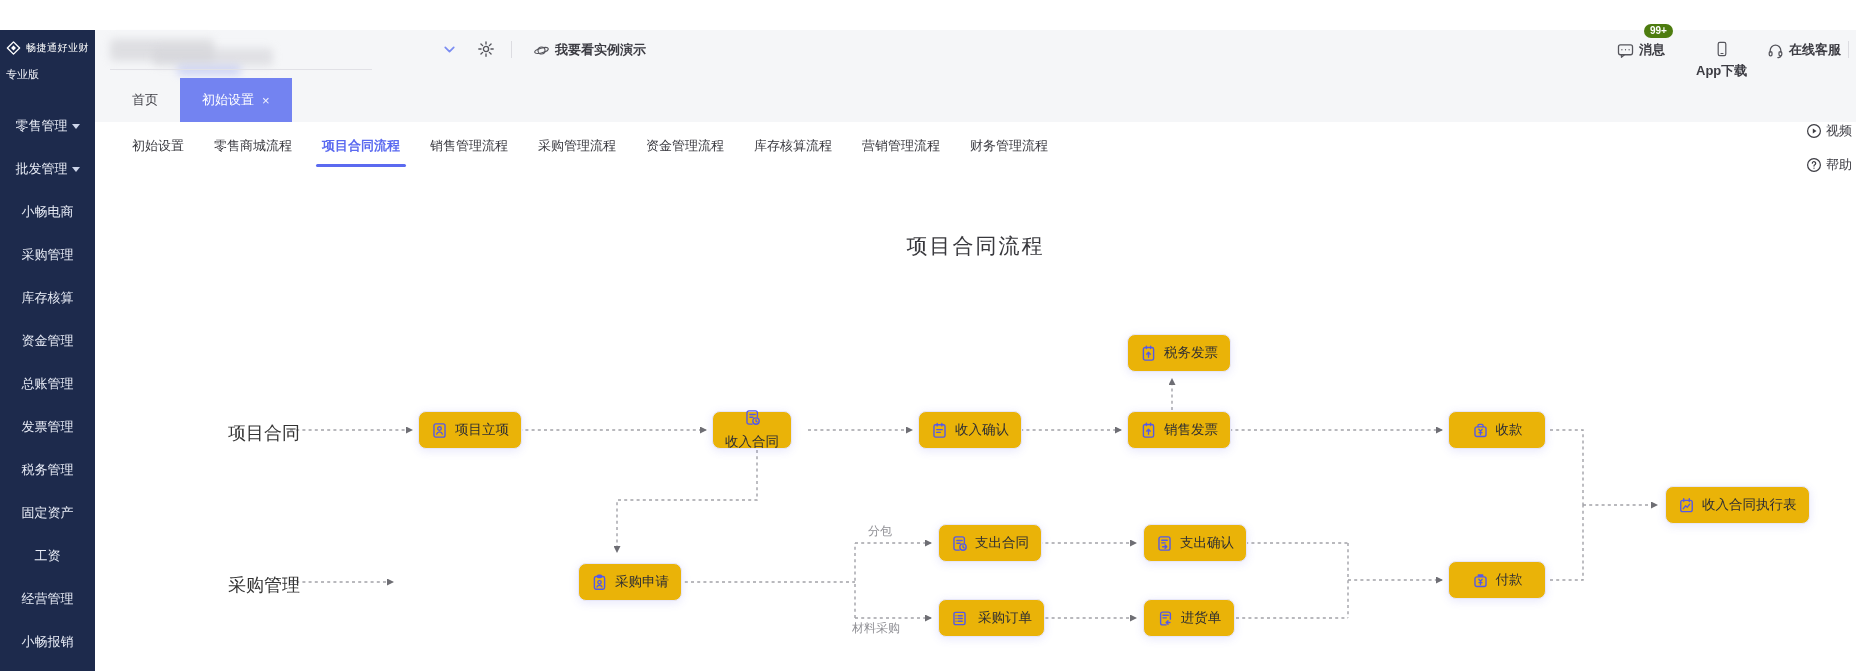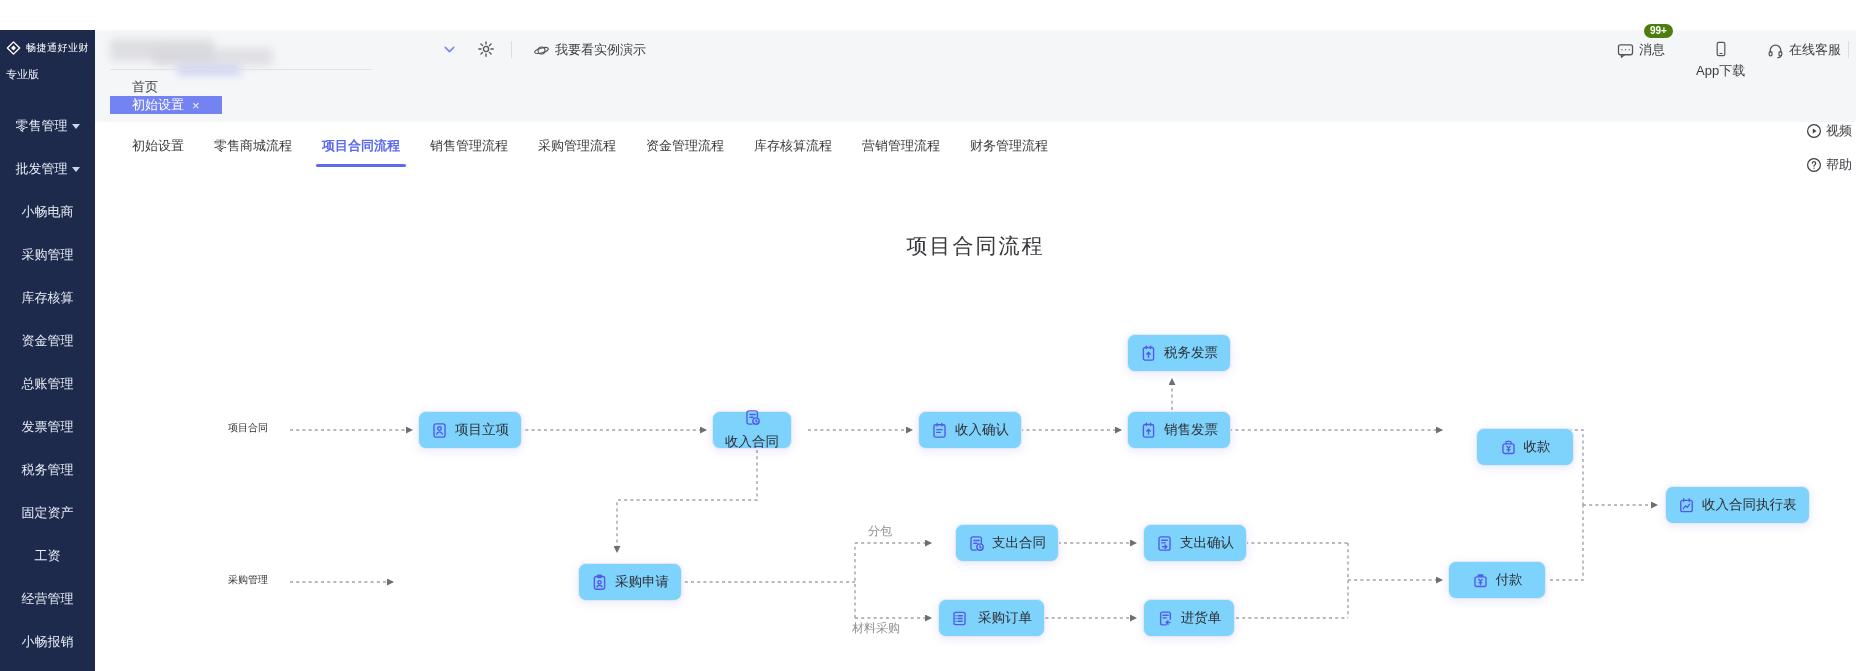--- a/index.html
+++ b/index.html
@@ -17,27 +17,27 @@
                color:#e8ecf6; font-size:13px; cursor:pointer; }
   .caret { width:0; height:0; border-left:4px solid transparent; border-right:4px solid transparent;
            border-top:5px solid #cdd5ea; margin-top:2px; }
 
   
   .headerband { position:absolute; left:95px; right:0; top:30px; height:92px; background:#f5f6f8; z-index:4; }
   .topbar { position:absolute; left:0; right:0; top:0; height:40px; }
   .blur-blob { position:absolute; border-radius:4px; filter:blur(4px); }
   .acct-line { position:absolute; left:15px; top:39px; width:262px; height:1px; background:#e1e1e6; }
   .tb-icon { color:#55555c; }
-  .tb-item { position:absolute; display:flex; align-items:center; gap:5px; font-size:13px; color:#3c3c43; cursor:pointer; }
+  .tb-item { position:absolute; display:flex; align-items:center; gap:5px; font-size:13px; color:#3c3c43; cursor:pointer;font-weight:bold; }
   .v-div { position:absolute; top:11px; width:1px; height:17px; background:#dcdce1; }
   .badge { position:absolute; background:#4d7c0f; color:#fff; font-size:10px; line-height:14px;
            padding:0 6px; border-radius:8px; font-weight:bold; }
 
   
-  .tabs { position:absolute; left:0; bottom:0; height:44px; display:flex; align-items:stretch; padding-left:15px;flex-direction:column; }
+  .tabs { position:absolute; left:0; bottom:0; height:44px; display:flex; align-items:stretch; padding-left:15px; }
   .tab { display:flex; align-items:center; gap:8px; padding:0 22px; font-size:13px; color:#3f3f46; cursor:pointer; }
   .tab.active { background:#7383f1; color:#fff; }
   .tab .close { font-size:13px; opacity:.9; cursor:pointer; }
 
   
   .content { position:absolute; left:95px; right:0; top:122px; bottom:0; background:#fff; z-index:3; }
   .subtabs { position:relative; height:48px; display:flex; align-items:center; gap:26px; padding-left:35px; }
   .subtab { position:relative; font-size:13px; color:#3a3a40; cursor:pointer; padding:14px 2px; }
   .subtab.active { color:#5b6af0; font-weight:bold; }
   .subtab.active::after { content:""; position:absolute; left:-4px; right:-4px; bottom:2px; height:3px;
@@ -47,25 +47,25 @@
   .help-item { display:flex; align-items:center; gap:4px; cursor:pointer; }
   .hl-div { width:1px; height:14px; background:#cfcfd4; }
 
   .flow-title { position:absolute; left:95px; right:0; top:232px; text-align:center; font-size:21px;
                 color:#38383d; font-weight:500; letter-spacing:2px; z-index:3; }
 
   
   #edge-layer { position:absolute; inset:0; z-index:3; }
   .edge { fill:none; stroke:#a2a2a8; stroke-width:1.4; stroke-dasharray:3 3.2; }
   .flow-node { position:absolute; display:inline-flex; align-items:center; justify-content:center; gap:7px;
-               height:38px; padding:0 12px; background:#7dd3fc; border:1px solid #e7e7f8; border-radius:8px;
+               height:38px; padding:0 12px; background:#eab308; border:1px solid #e7e7f8; border-radius:8px;
                box-shadow:0 2px 10px rgba(90,95,230,.14); font-size:13.5px; color:#2e2e33; font-weight:500;
                z-index:6; cursor:pointer; white-space:nowrap; }
   .nicon { width:17px; height:17px; color:#5459e8; flex:none; }
-  .row-label { position:absolute; z-index:6; font-size:10px; color:#333; white-space:nowrap; }
+  .row-label { position:absolute; z-index:6; font-size:18px; color:#333; white-space:nowrap; }
   .edge-label { position:absolute; z-index:6; font-size:12px; color:#8f8f94; white-space:nowrap; }
 </style>
 </head>
 <body>
 
 <svg width="0" height="0" style="position:absolute" aria-hidden="true">
   <defs>
     <g id="icostyle"></g>
     <symbol id="doc-person" viewBox="0 0 16 16" fill="none" stroke="currentColor" stroke-width="1.3" stroke-linecap="round" stroke-linejoin="round">
       <rect x="2.8" y="1.8" width="10.4" height="12.4" rx="1.8"></rect>
@@ -342,21 +342,21 @@
           <use href="#invoice-up"></use>
         </svg>
         <span>销售发票</span>
       </div>
       <div class="flow-node" style="left: 1127px; top: 334px;">
         <svg class="nicon">
           <use href="#invoice-up"></use>
         </svg>
         <span>税务发票</span>
       </div>
-      <div class="flow-node" style="left: 1448px; top: 428px; min-width: 98px; margin-left: 28px;">
+      <div class="flow-node" style="left: 1448px; top: 411px; min-width: 98px;">
         <svg class="nicon">
           <use href="#money-recv"></use>
         </svg>
         <span>收款</span>
       </div>
       <div class="flow-node" style="left: 1448px; top: 561px; min-width: 98px;">
         <svg class="nicon">
           <use href="#money-pay"></use>
         </svg>
         <span>付款</span>
@@ -366,21 +366,21 @@
           <use href="#calendar-chart"></use>
         </svg>
         <span>收入合同执行表</span>
       </div>
       <div class="flow-node" style="left: 578px; top: 563px;">
         <svg class="nicon">
           <use href="#clipboard-person"></use>
         </svg>
         <span>采购申请</span>
       </div>
-      <div class="flow-node" style="left: 938px; top: 524px; margin-left: 17px;">
+      <div class="flow-node" style="left: 938px; top: 524px;">
         <svg class="nicon">
           <use href="#doc-clock"></use>
         </svg>
         <span>支出合同</span>
       </div>
       <div class="flow-node" style="left: 1143px; top: 524px;">
         <svg class="nicon">
           <use href="#doc-arrow-right"></use>
         </svg>
         <span>支出确认</span>

